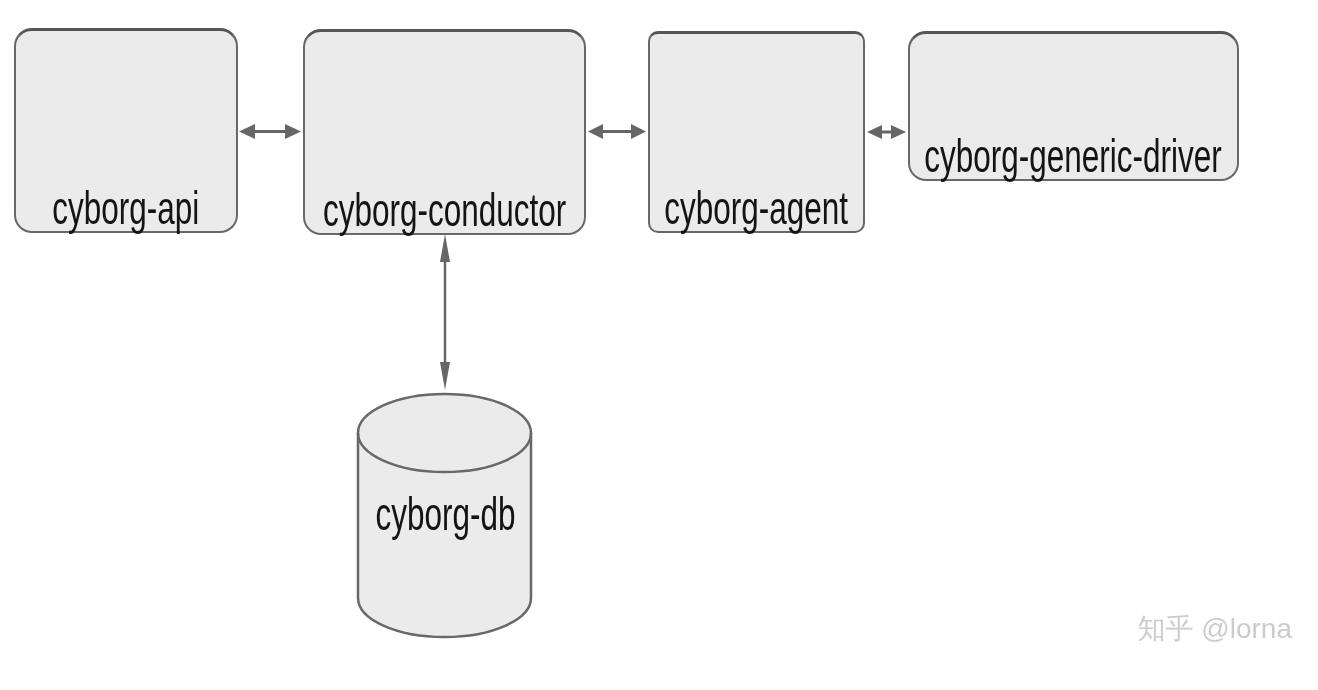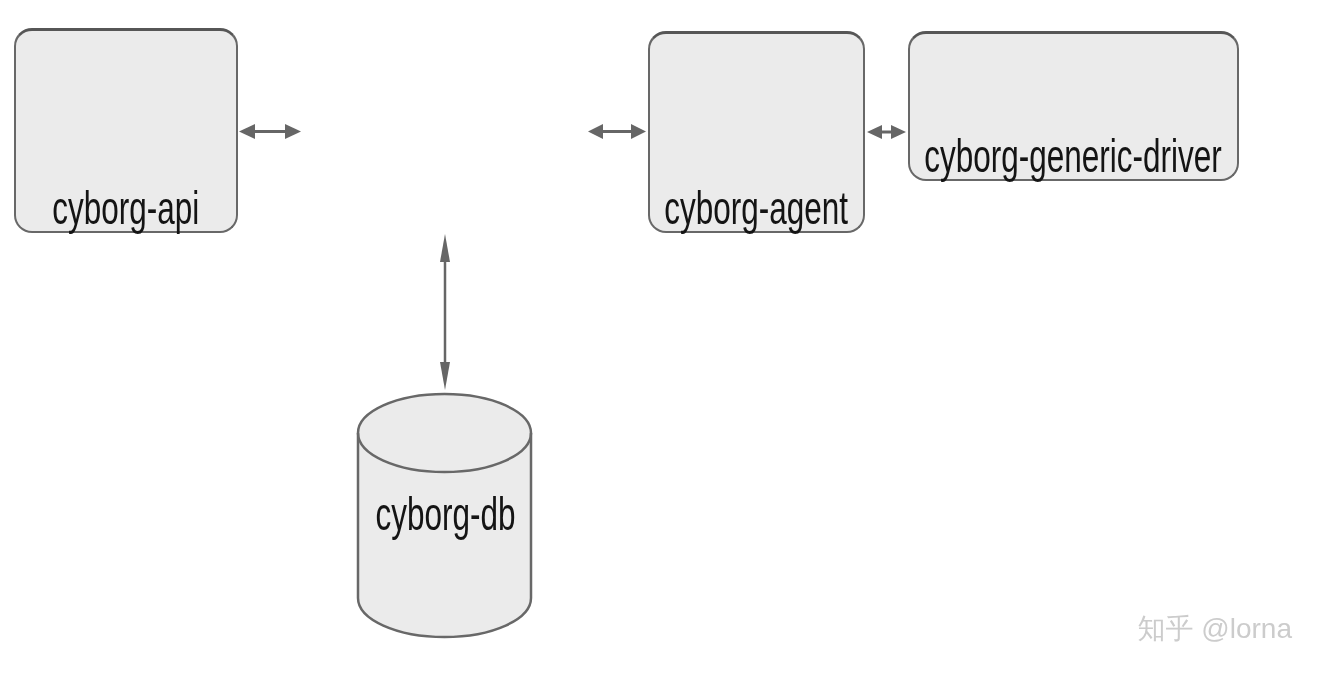--- a/index.html
+++ b/index.html
@@ -40,21 +40,21 @@
     font-weight: 400;
     color: var(--text);
     white-space: nowrap;
     transform: scaleX(0.67);
     transform-origin: center center;
     letter-spacing: 0;
     line-height: 1;
   }
   .node-api        { left: 14px;  top: 28px; width: 224px; height: 205px; }
   .node-conductor  { left: 303px; top: 29px; width: 283px; height: 206px; }
-  .node-agent      { left: 648px; top: 31px; width: 217px; height: 202px; }
+  .node-agent      { left: 648px; top: 31px; width: 217px; height: 202px; border-radius: 10px; }
   .node-driver     { left: 908px; top: 31px; width: 331px; height: 150px; }
 
   .connectors {
     position: absolute;
     left: 0;
     top: 0;
     width: 1318px;
     height: 690px;
     pointer-events: none;
   }
@@ -135,20 +135,23 @@
     <g>
       <path class="cyl-shape" d="M358,433 A86.5,39 0 0 1 531,433 L531,598 A86.5,39 0 0 1 358,598 Z"></path>
       <path class="cyl-arc" d="M358,433 A86.5,39 0 0 0 531,433"></path>
     </g>
   </svg>
 
   <div class="node node-api">
     <span class="label">cyborg-api</span>
   </div>
 
+  <div class="node node-conductor">
+    <span class="label">cyborg-conductor</span>
+  </div>
 
   <div class="node node-agent">
     <span class="label">cyborg-agent</span>
   </div>
 
   <div class="node node-driver">
     <span class="label">cyborg-generic-driver</span>
   </div>
 
   <div class="cyl-label">

